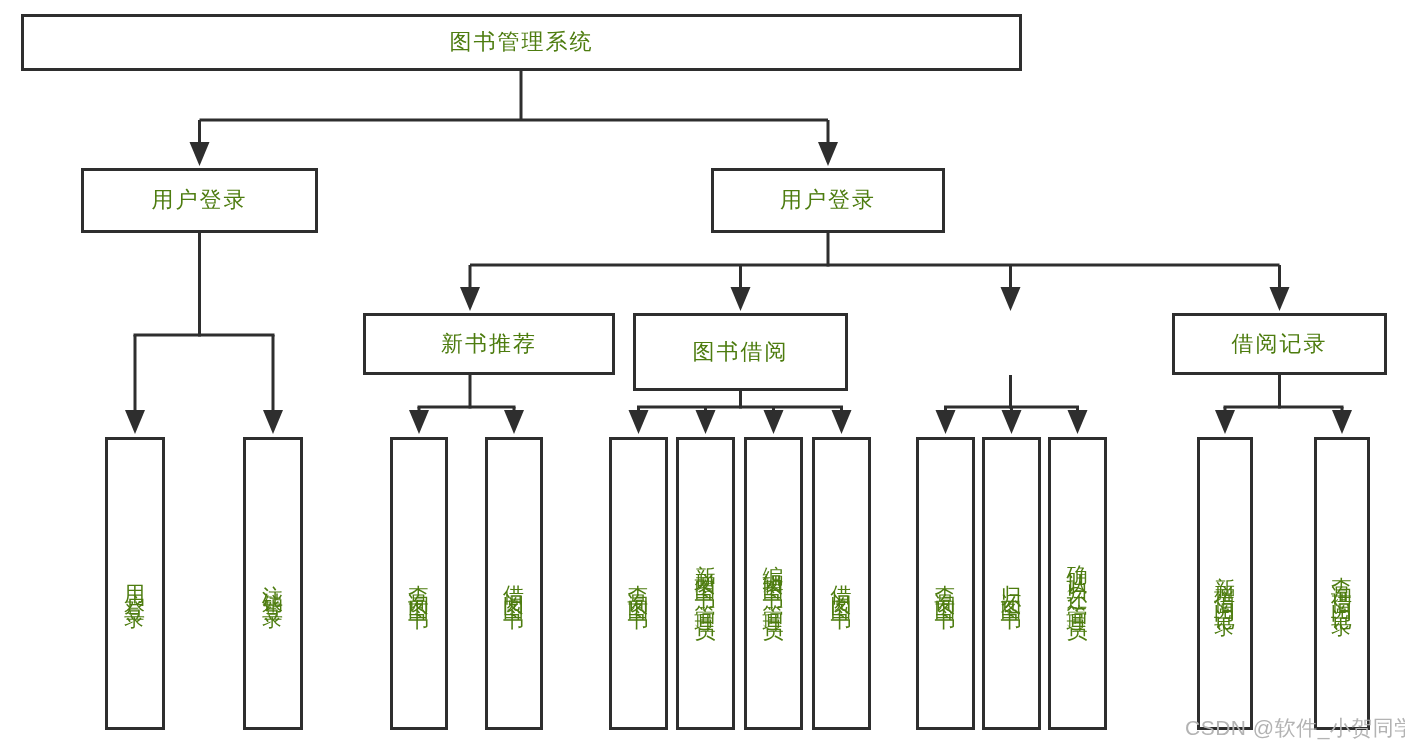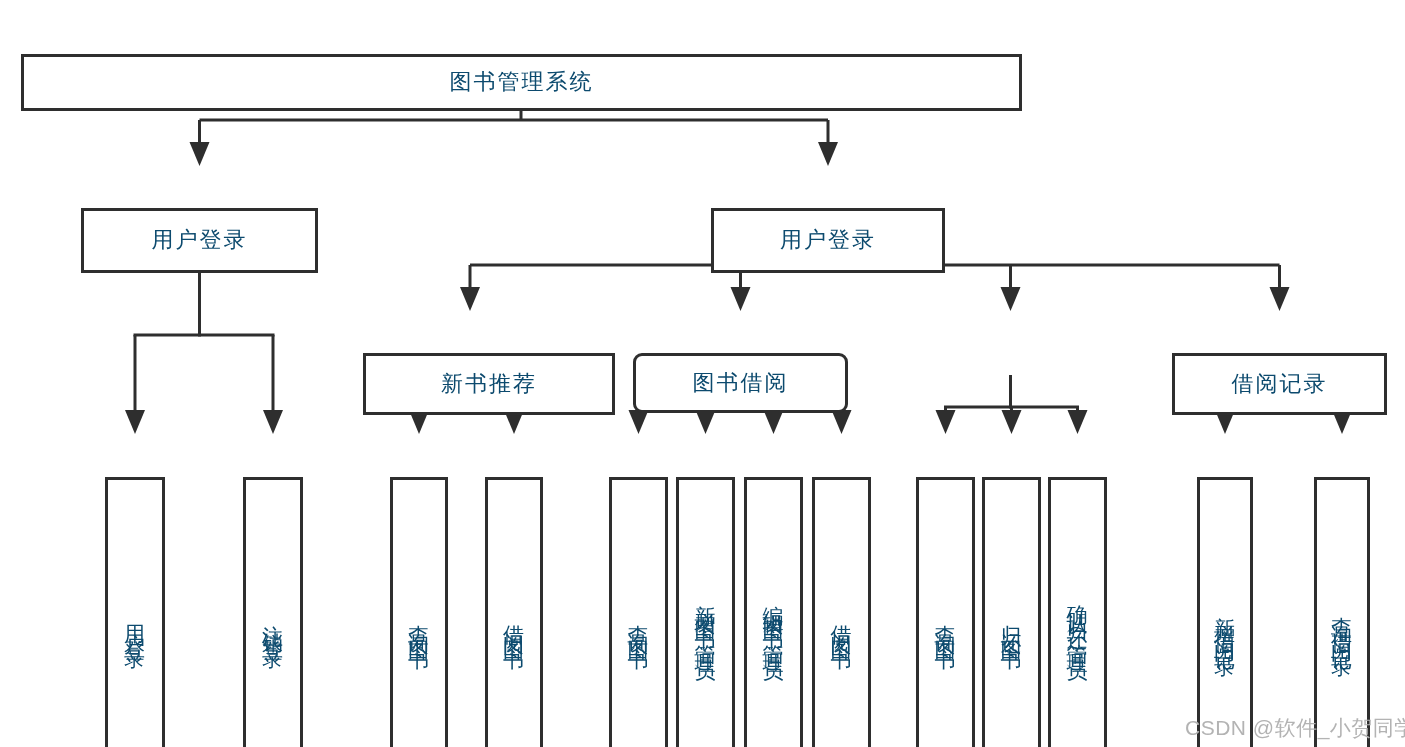--- a/index.html
+++ b/index.html
@@ -7,23 +7,22 @@
     position:relative; width:1405px; height:747px; background:#ffffff;
     font-family:"Liberation Sans", sans-serif; overflow:hidden;
   }
   svg.wires { position:absolute; left:0; top:0; width:1405px; height:747px; }
   .wires line { stroke:#2e2e2e; stroke-width:3; }
   .wires polygon { fill:#2e2e2e; }
   .node {
     position:absolute; box-sizing:border-box;
     border:3px solid #2e2e2e; background:#ffffff;
     display:flex; align-items:center; justify-content:center;
-    color:#0c4a6e; font-size:22px; letter-spacing:2px; line-height:1.2;
+    color:#4d7c0f; font-size:22px; letter-spacing:2px; line-height:1.2;
     white-space:nowrap;
-    margin-top:40px;
   }
   .node.v {
     writing-mode:vertical-rl; text-orientation:mixed;
     font-size:21px; letter-spacing:8px; line-height:1;
   }
   .watermark {
     position:absolute; left:1185px; top:714px;
     font-size:21px; color:#b3b3b3; letter-spacing:0.5px;
     z-index:5; white-space:nowrap;
   }
@@ -96,21 +95,21 @@
     <line x1="1342" y1="407" x2="1342" y2="414"></line>
     <polygon points="1332,410 1352,410 1342,434"></polygon>
   </svg>
 
   <div class="node" style="left:21px; top:14px; width:1001px; height:57px;">图书管理系统</div>
 
   <div class="node" style="left:81px; top:168px; width:237px; height:65px;">用户登录</div>
   <div class="node" style="left:711px; top:168px; width:234px; height:65px;">用户登录</div>
 
   <div class="node" style="left:363px; top:313px; width:252px; height:62px;">新书推荐</div>
-  <div class="node" style="left:633px; top:313px; width:215px; height:60px;border-radius:9px;">图书借阅</div>
+  <div class="node" style="left:633px; top:313px; width:215px; height:78px;">图书借阅</div>
   <div class="node" style="left:1172px; top:313px; width:215px; height:62px;">借阅记录</div>
 
   <div class="node v" style="left:105px; top:437px; width:60px; height:293px;">用户登录</div>
   <div class="node v" style="left:243px; top:437px; width:60px; height:293px;">注销登录</div>
 
   <div class="node v" style="left:390px; top:437px; width:58px; height:293px;">查询图书</div>
   <div class="node v" style="left:485px; top:437px; width:58px; height:293px;">借阅图书</div>
 
   <div class="node v" style="left:609px; top:437px; width:59px; height:293px;">查询图书</div>
   <div class="node v" style="left:676px; top:437px; width:59px; height:293px;">新增图书（管理员）</div>

